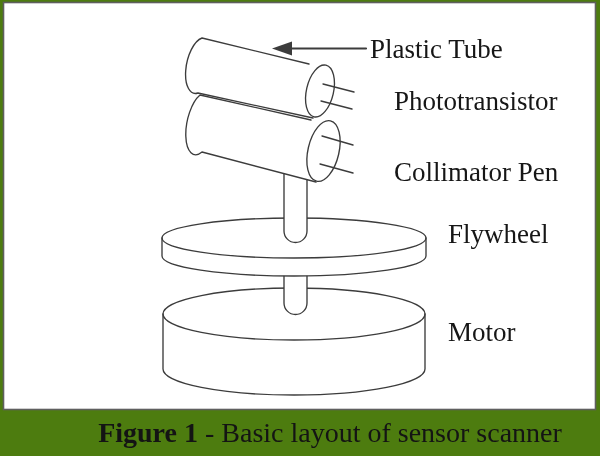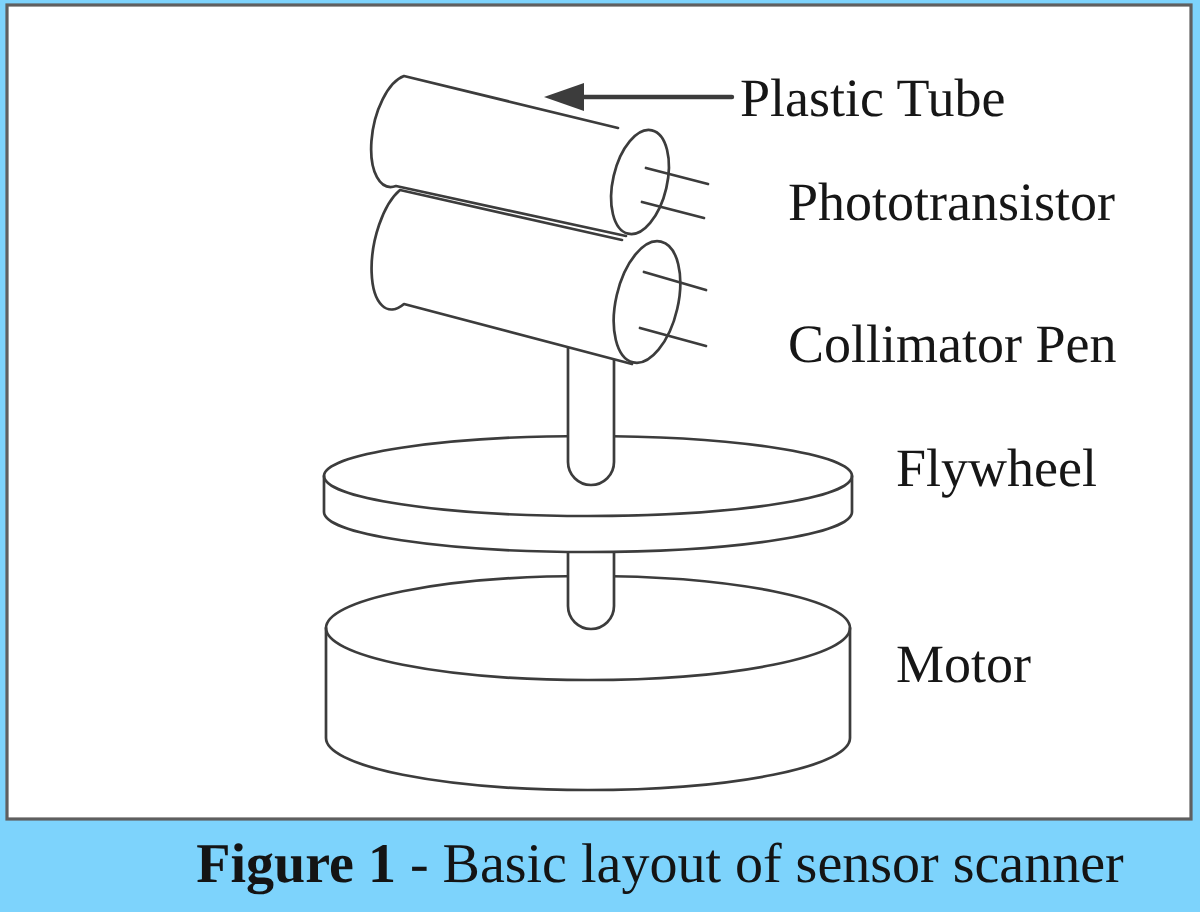--- a/index.html
+++ b/index.html
@@ -8,21 +8,21 @@
     background: #ffffff;
     width: 600px;
     height: 456px;
     overflow: hidden;
     font-family: "Liberation Serif", serif;
   }
   .page {
     position: relative;
     width: 600px;
     height: 456px;
-    background: #7dd3fc;
+    background: #4d7c0f;
   }
   .diagram-svg {
     position: absolute;
     left: 0;
     top: 0;
   }
   .diagram-label {
     font-family: "Liberation Serif", serif;
     font-size: 27px;
   }

